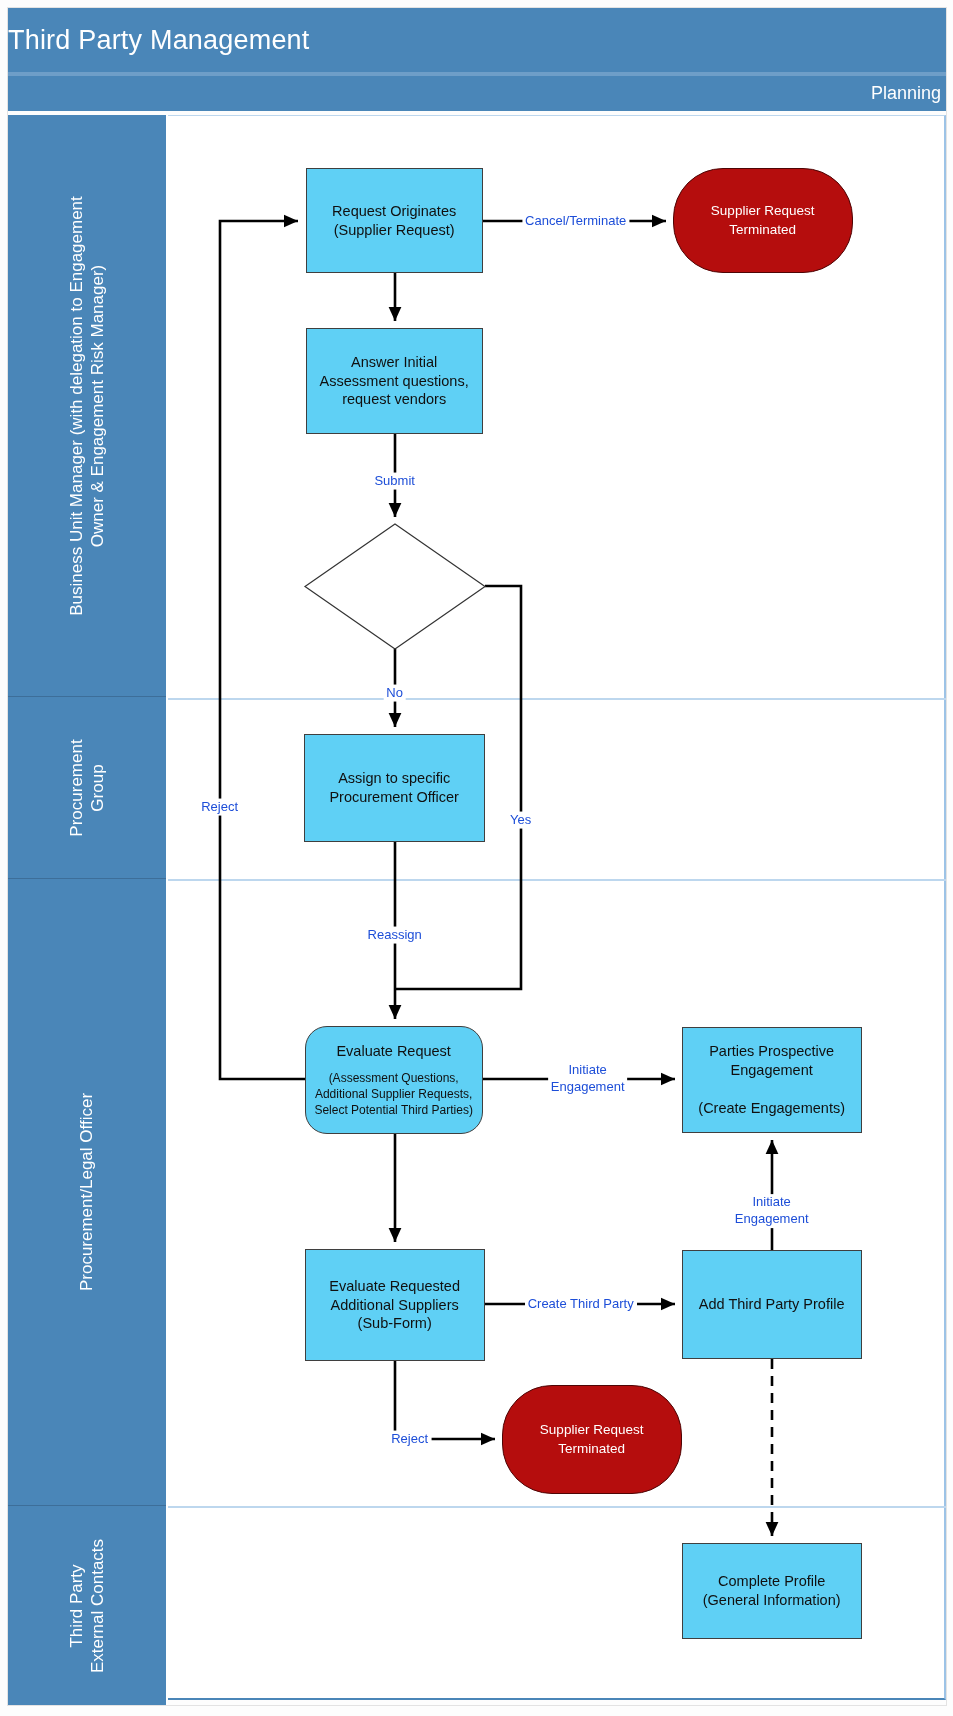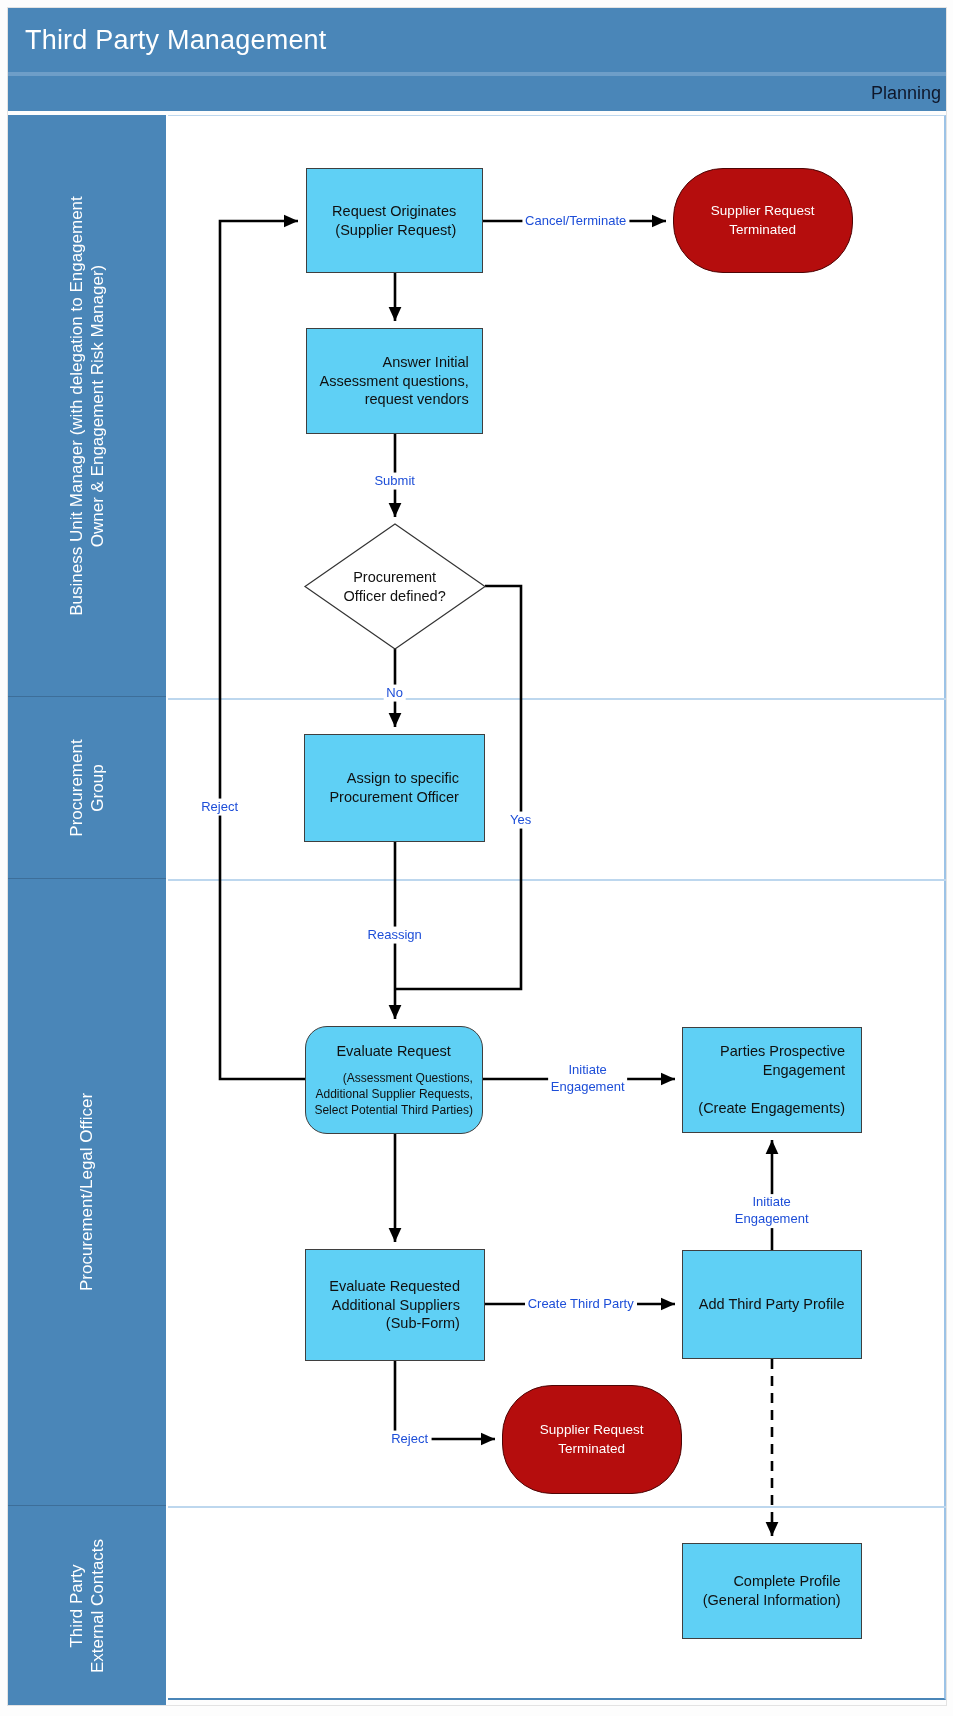--- a/index.html
+++ b/index.html
@@ -1,42 +1,42 @@
 <!DOCTYPE html>
 <html><head>
 <meta charset="utf-8">
 <style>
   html,body{margin:0;padding:0;background:#ffffff;font-family:"Liberation Sans",sans-serif;}
   .stage{position:relative;width:953px;height:1716px;background:#fdfdfd;overflow:hidden;}
   .diagram{position:absolute;left:8px;top:8px;width:938px;height:1697px;box-shadow:0 0 0 1px #e3e3e3;}
 
   .title-bar{position:absolute;left:0;top:0;width:938px;height:64px;background:#4A86B8;
-    display:flex;align-items:center;box-sizing:border-box;padding-left:17px;}
+    display:flex;align-items:center;box-sizing:border-box;}
   .title-bar .t{color:#ffffff;font-size:27px;letter-spacing:.2px;}
   .band-sep{position:absolute;left:0;top:64px;width:938px;height:4px;background:#6E9EC8;}
   .phase-bar{position:absolute;left:0;top:68px;width:938px;height:35px;background:#4A86B8;
     display:flex;align-items:center;justify-content:flex-end;box-sizing:border-box;padding-right:5px;}
-  .phase-bar .t{color:#0f172a;font-size:18px;}
+  .phase-bar .t{color:#ffffff;font-size:18px;}
 
   .body-row{position:absolute;left:0;top:107px;width:938px;height:1590px;display:flex;}
   .lane-col{width:158px;height:1590px;background:#4A86B8;display:flex;flex-direction:column;}
   .lane-cell{position:relative;}
   .lane-cell + .lane-cell{border-top:1px solid #3D6E99;}
   .lane-label{position:absolute;left:50%;top:50%;transform:translate(-50%,-50%) rotate(-90deg);
     color:#ffffff;font-size:17px;line-height:1.25;text-align:center;white-space:pre-line;}
   .lane-gap{width:2px;height:1590px;background:#ffffff;}
 
   .content{position:relative;width:778px;height:1582px;background:#ffffff;
     border-top:1px solid #BDD7EE;border-right:2px solid #9DC3E6;border-bottom:2px solid #4A86B8;}
   .lane-line{position:absolute;left:0;width:778px;height:2px;background:#BDD7EE;}
 
   .connectors{position:absolute;left:0;top:0;}
 
   .box{position:absolute;background:#5FD0F5;border:1.6px solid #3F3F3F;box-sizing:border-box;
-    display:flex;flex-direction:column;align-items:center;justify-content:center;text-align:right;
+    display:flex;flex-direction:column;align-items:center;justify-content:center;text-align:center;
     font-size:14.5px;color:#101010;line-height:1.3;white-space:pre-line;}
   .box .sub{font-size:12px;margin-top:9px;line-height:1.35;}
   .terminator{position:absolute;background:#B50D0D;border:1.6px solid #4e0505;border-radius:50px;
     box-sizing:border-box;display:flex;align-items:center;justify-content:center;text-align:center;
     color:#ffffff;font-size:13.5px;line-height:1.35;white-space:pre-line;}
   .decision-text{position:absolute;display:flex;align-items:center;justify-content:center;
     text-align:center;font-size:14.5px;color:#101010;line-height:1.3;white-space:pre-line;}
 
   .edge-label{position:absolute;transform:translate(-50%,-50%);background:#ffffff;padding:0 3px;
     font-size:13px;color:#1d4ed8;text-align:center;line-height:1.3;white-space:pre-line;}
@@ -116,24 +116,20 @@
           <span>Supplier Request
 Terminated</span>
         </div>
 
         <div class="box" style="left:138px;top:212px;width:177px;height:106px;">
           <span>Answer Initial
 Assessment questions,
 request vendors</span>
         </div>
 
-        <div class="decision-text" style="left:147px;top:418px;width:160px;height:105px;">
-          <span>Procurement
-Officer defined?</span>
-        </div>
 
         <div class="box" style="left:136px;top:618px;width:181px;height:108px;">
           <span>Assign to specific
 Procurement Officer</span>
         </div>
 
         <div class="box" style="left:137px;top:910px;width:178px;height:108px;border-radius:22px;">
           <span>Evaluate Request</span>
           <span class="sub">(Assessment Questions,
 Additional Supplier Requests,

